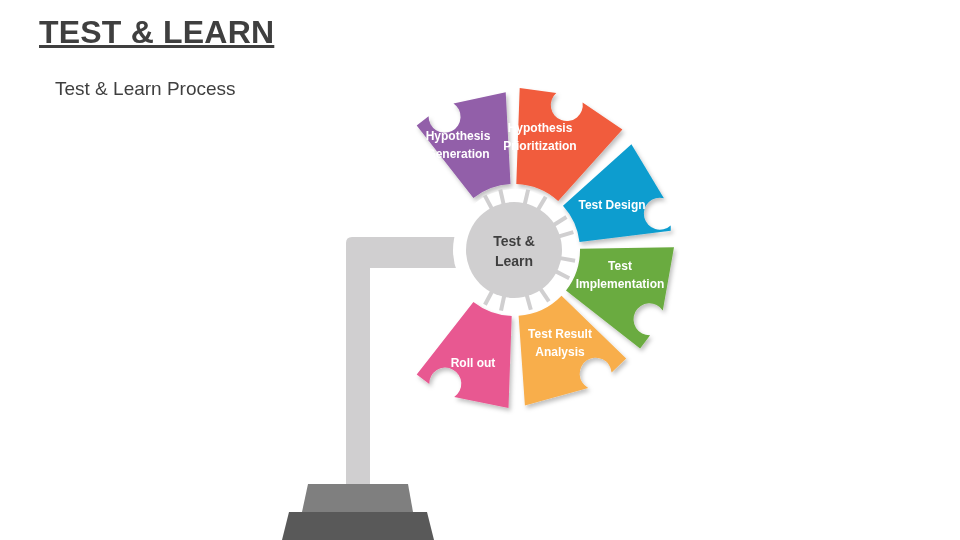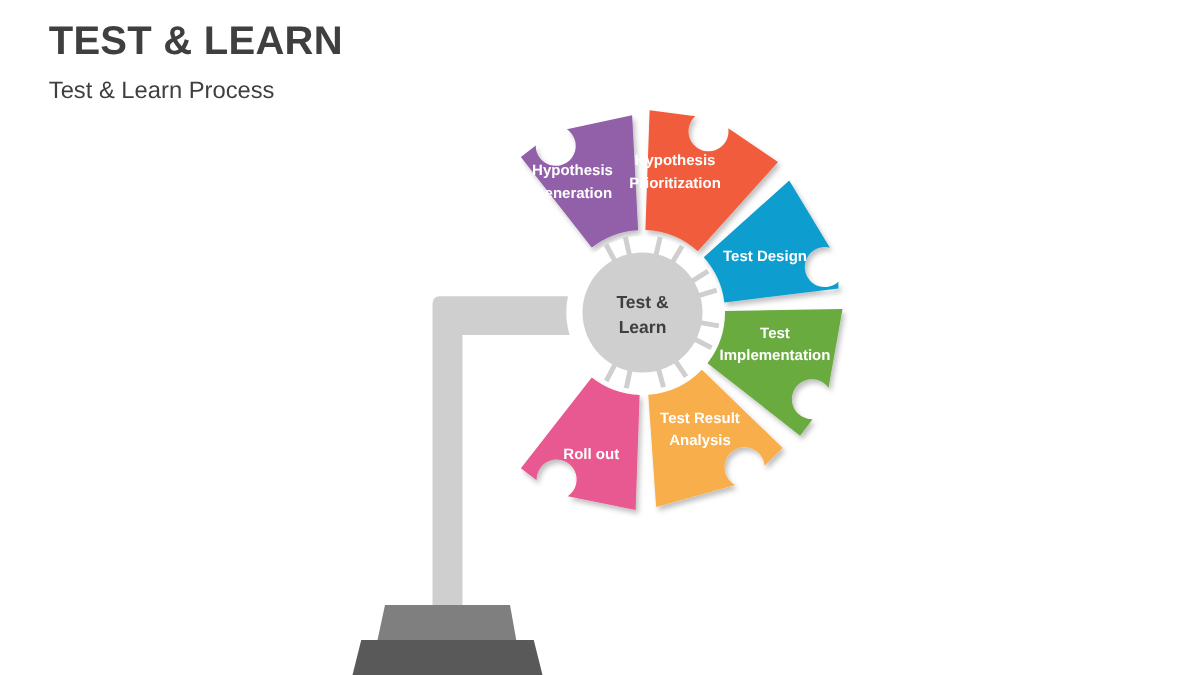--- a/index.html
+++ b/index.html
@@ -4,25 +4,25 @@
 <style>
   html, body { margin: 0; padding: 0; }
   body {
     width: 960px; height: 540px; overflow: hidden;
     background: #ffffff; position: relative;
     font-family: "Liberation Sans", "DejaVu Sans", sans-serif;
   }
   .title {
     position: absolute; left: 39px; top: 14px;
     font-size: 32px; font-weight: bold; color: #3f3f3f;
-    letter-spacing: 0.2px; margin: 0;
+    letter-spacing: 0.2px; margin: 0; text-decoration: underline;
   }
   .subtitle {
     position: absolute; left: 39px; top: 62px;
-    font-size: 19px; color: #3f3f3f; margin: 0;
+    font-size: 19px; color: #3f3f3f; margin: 16px;
   }
   svg#diagram { position: absolute; left: 0; top: 0; }
   .seg-label {
     font-family: "Liberation Sans", "DejaVu Sans", sans-serif;
     font-size: 12px; font-weight: bold; fill: #ffffff;
   }
   .hub-label {
     font-family: "Liberation Sans", "DejaVu Sans", sans-serif;
     font-size: 14px; font-weight: bold; fill: #3f3f3f;
   }

